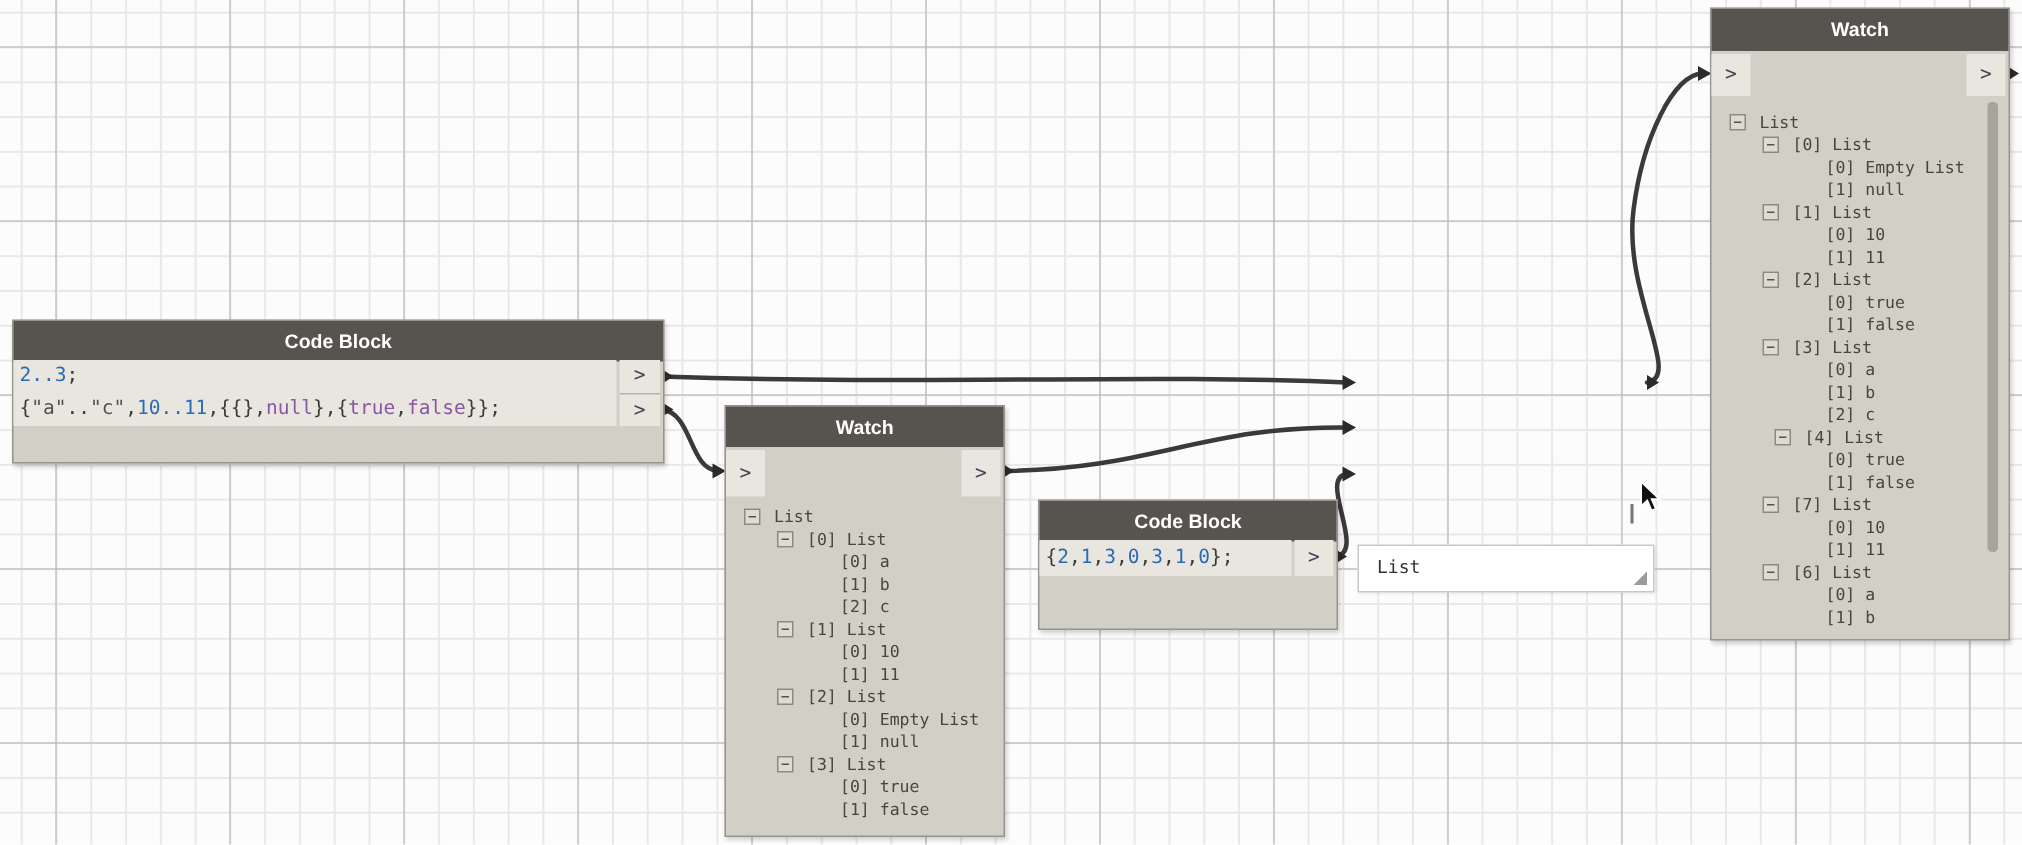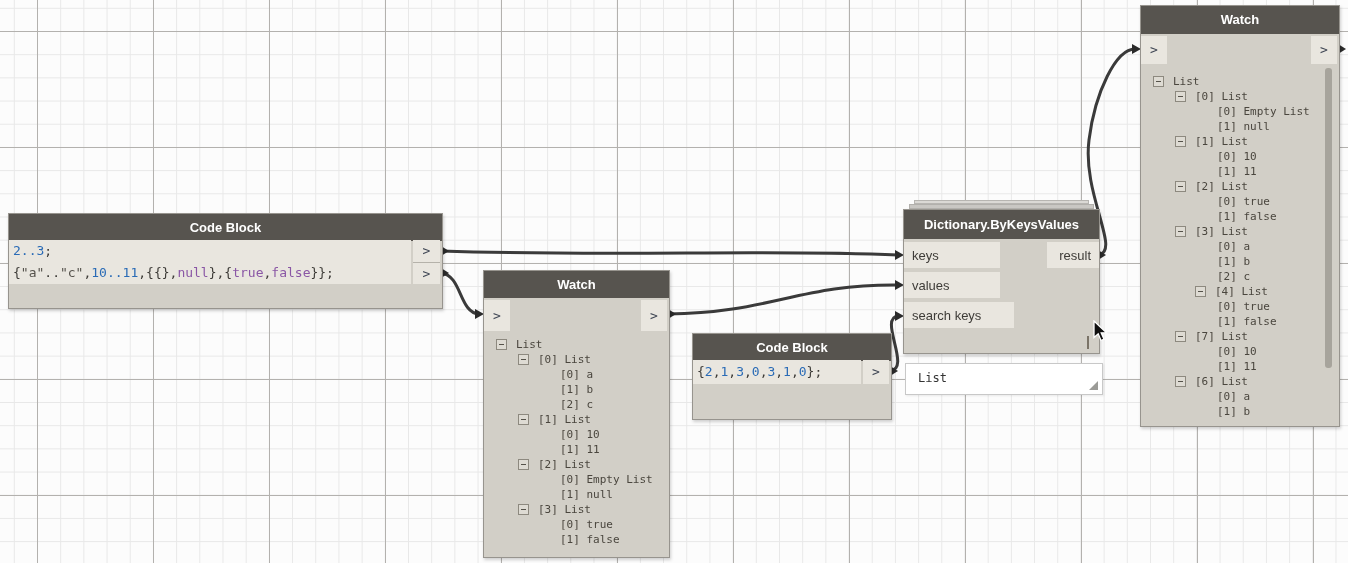--- a/index.html
+++ b/index.html
@@ -122,31 +122,20 @@
   <div class="node" style="left:692px;top:333px;width:198px;height:85px;">
     <div class="node-header" style="height:27px;line-height:27px;">
       <span>Code Block</span>
     </div>
     <div>
       <div class="cb-row" style="left:0;top:26px;width:168px;height:24px;line-height:24px;"><span class="tok-plain">{</span><span class="tok-num">2</span><span class="tok-plain">,</span><span class="tok-num">1</span><span class="tok-plain">,</span><span class="tok-num">3</span><span class="tok-plain">,</span><span class="tok-num">0</span><span class="tok-plain">,</span><span class="tok-num">3</span><span class="tok-plain">,</span><span class="tok-num">1</span><span class="tok-plain">,</span><span class="tok-num">0</span><span class="tok-plain">};</span></div>
     </div>
     <div class="cb-port" style="left:170px;top:26px;width:26px;height:24px;line-height:24px;">&gt;</div>
   </div>
 
-  <div class="node" style="left:903px;top:209px;width:195px;height:143px;">
-    <div class="stack-bar" style="left:10px;right:10px;top:-10px;height:4px;background:#dbd9d5;border:1px solid #b7b5b1;"></div>
-    <div class="stack-bar" style="left:5px;right:5px;top:-6px;height:5px;background:#c9c7c3;border:1px solid #b2b0ac;"></div>
-    <div class="node-header" style="height:29px;line-height:29px;">
-      <span>Dictionary.ByKeysValues</span>
-    </div>
-    <div class="dict-in" style="top:32px;width:96px;height:26px;">keys</div>
-    <div class="dict-in" style="top:62px;width:96px;height:26px;">values</div>
-    <div class="dict-in" style="top:92px;width:110px;height:26px;">search keys</div>
-    <div class="dict-out" style="top:32px;width:52px;height:26px;">result</div>
-  </div>
   <div class="lacing-mark"></div>
 
   <div class="bubble">
     <div class="bubble-label">List</div>
     <div class="bubble-grip"></div>
   </div>
 
   <div class="node" style="left:1140px;top:5px;width:198px;height:420px;">
     <div class="node-header" style="height:28px;line-height:28px;">
       <span>Watch</span>
@@ -161,21 +150,21 @@
         <div class="tree-row" style="padding-left: 34px;"><span class="tree-box"></span><span>[1] List</span></div>
         <div class="tree-row" style="padding-left: 56px;"><span class="tree-box hidden"></span><span>[0] 10</span></div>
         <div class="tree-row" style="padding-left: 56px;"><span class="tree-box hidden"></span><span>[1] 11</span></div>
         <div class="tree-row" style="padding-left: 34px;"><span class="tree-box"></span><span>[2] List</span></div>
         <div class="tree-row" style="padding-left: 56px;"><span class="tree-box hidden"></span><span>[0] true</span></div>
         <div class="tree-row" style="padding-left: 56px;"><span class="tree-box hidden"></span><span>[1] false</span></div>
         <div class="tree-row" style="padding-left: 34px;"><span class="tree-box"></span><span>[3] List</span></div>
         <div class="tree-row" style="padding-left: 56px;"><span class="tree-box hidden"></span><span>[0] a</span></div>
         <div class="tree-row" style="padding-left: 56px;"><span class="tree-box hidden"></span><span>[1] b</span></div>
         <div class="tree-row" style="padding-left: 56px;"><span class="tree-box hidden"></span><span>[2] c</span></div>
-        <div class="tree-row" style="padding-left: 54px;"><span class="tree-box"></span><span>[4] List</span></div>
+        <div class="tree-row" style="padding-left: 42px;"><span class="tree-box"></span><span>[4] List</span></div>
         <div class="tree-row" style="padding-left: 56px;"><span class="tree-box hidden"></span><span>[0] true</span></div>
         <div class="tree-row" style="padding-left: 56px;"><span class="tree-box hidden"></span><span>[1] false</span></div>
         <div class="tree-row" style="padding-left: 34px;"><span class="tree-box"></span><span>[7] List</span></div>
         <div class="tree-row" style="padding-left: 56px;"><span class="tree-box hidden"></span><span>[0] 10</span></div>
         <div class="tree-row" style="padding-left: 56px;"><span class="tree-box hidden"></span><span>[1] 11</span></div>
         <div class="tree-row" style="padding-left: 34px; text-align: center;"><span class="tree-box"></span><span>[6] List</span></div>
         <div class="tree-row" style="padding-left: 56px;"><span class="tree-box hidden"></span><span>[0] a</span></div>
         <div class="tree-row" style="padding-left: 56px;"><span class="tree-box hidden"></span><span>[1] b</span></div>
       </div>
     <div class="scrollbar" style="right:7px;top:62px;width:7px;height:300px;"></div>

